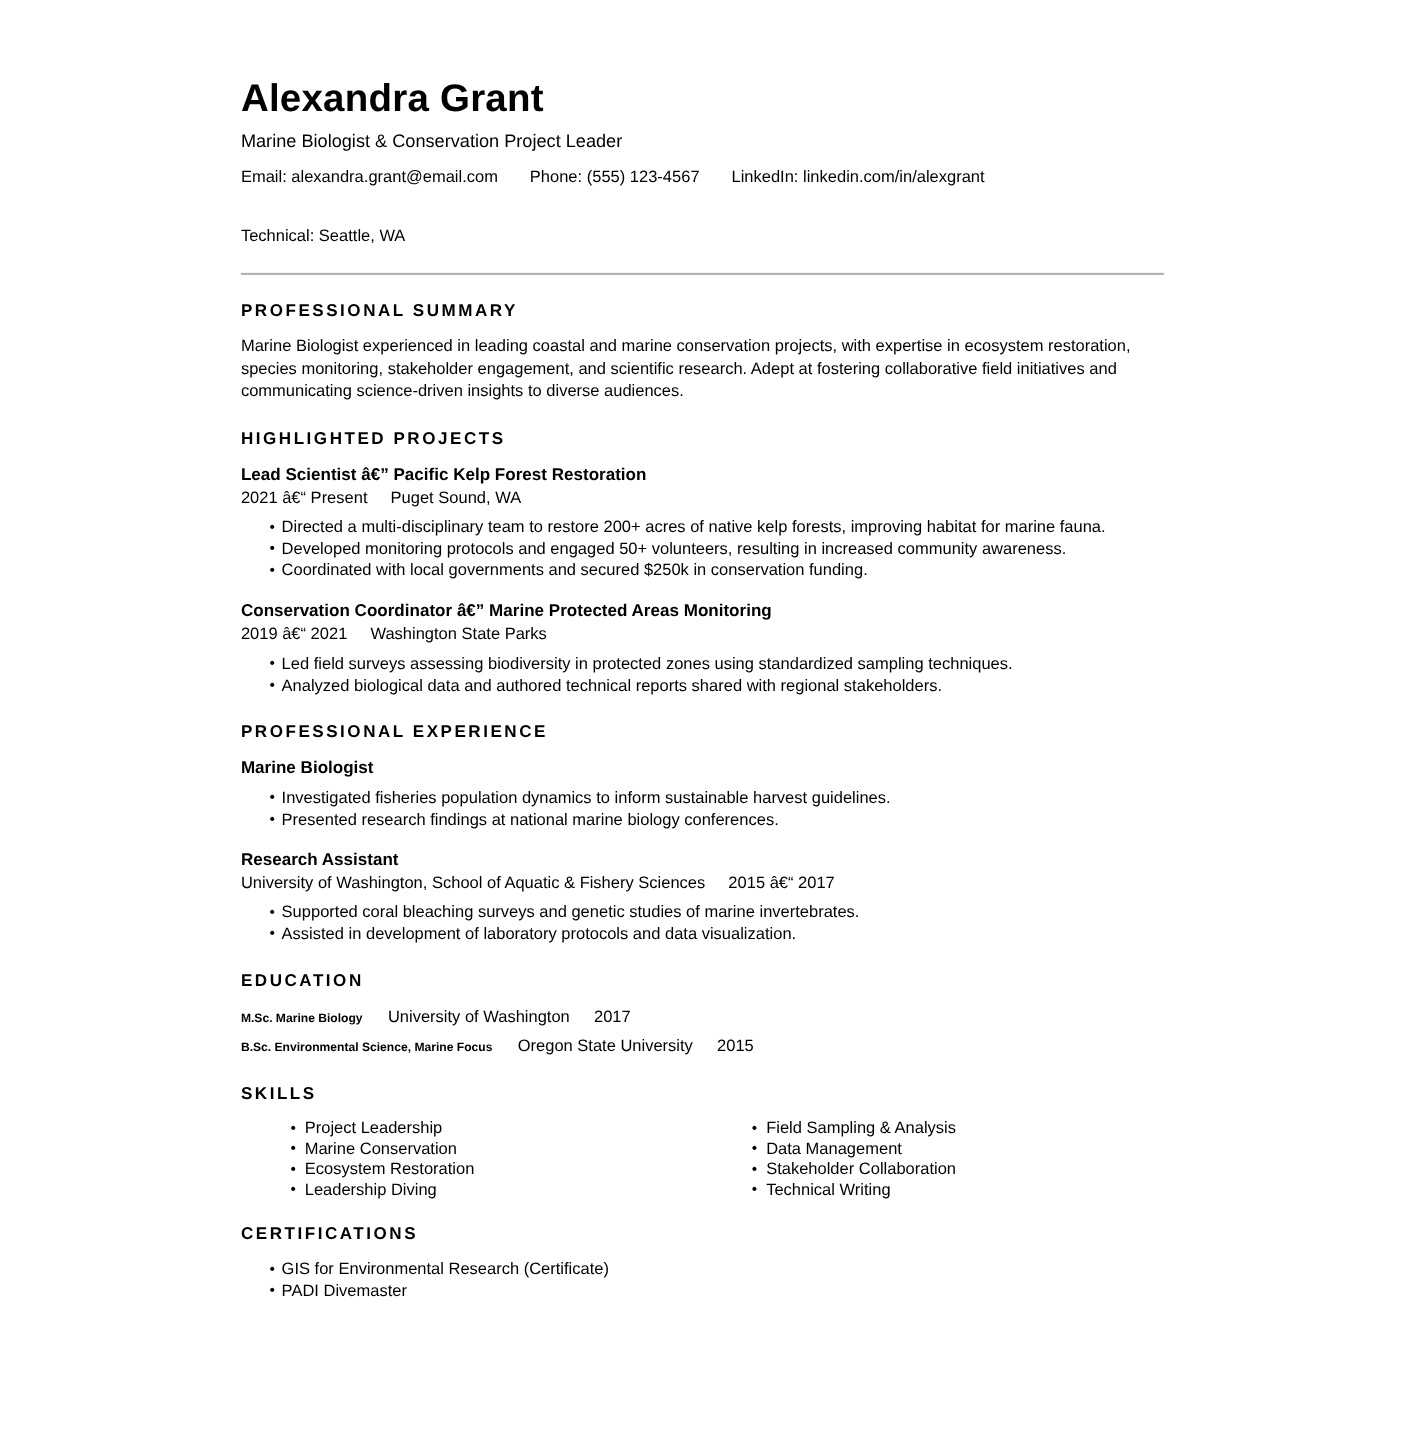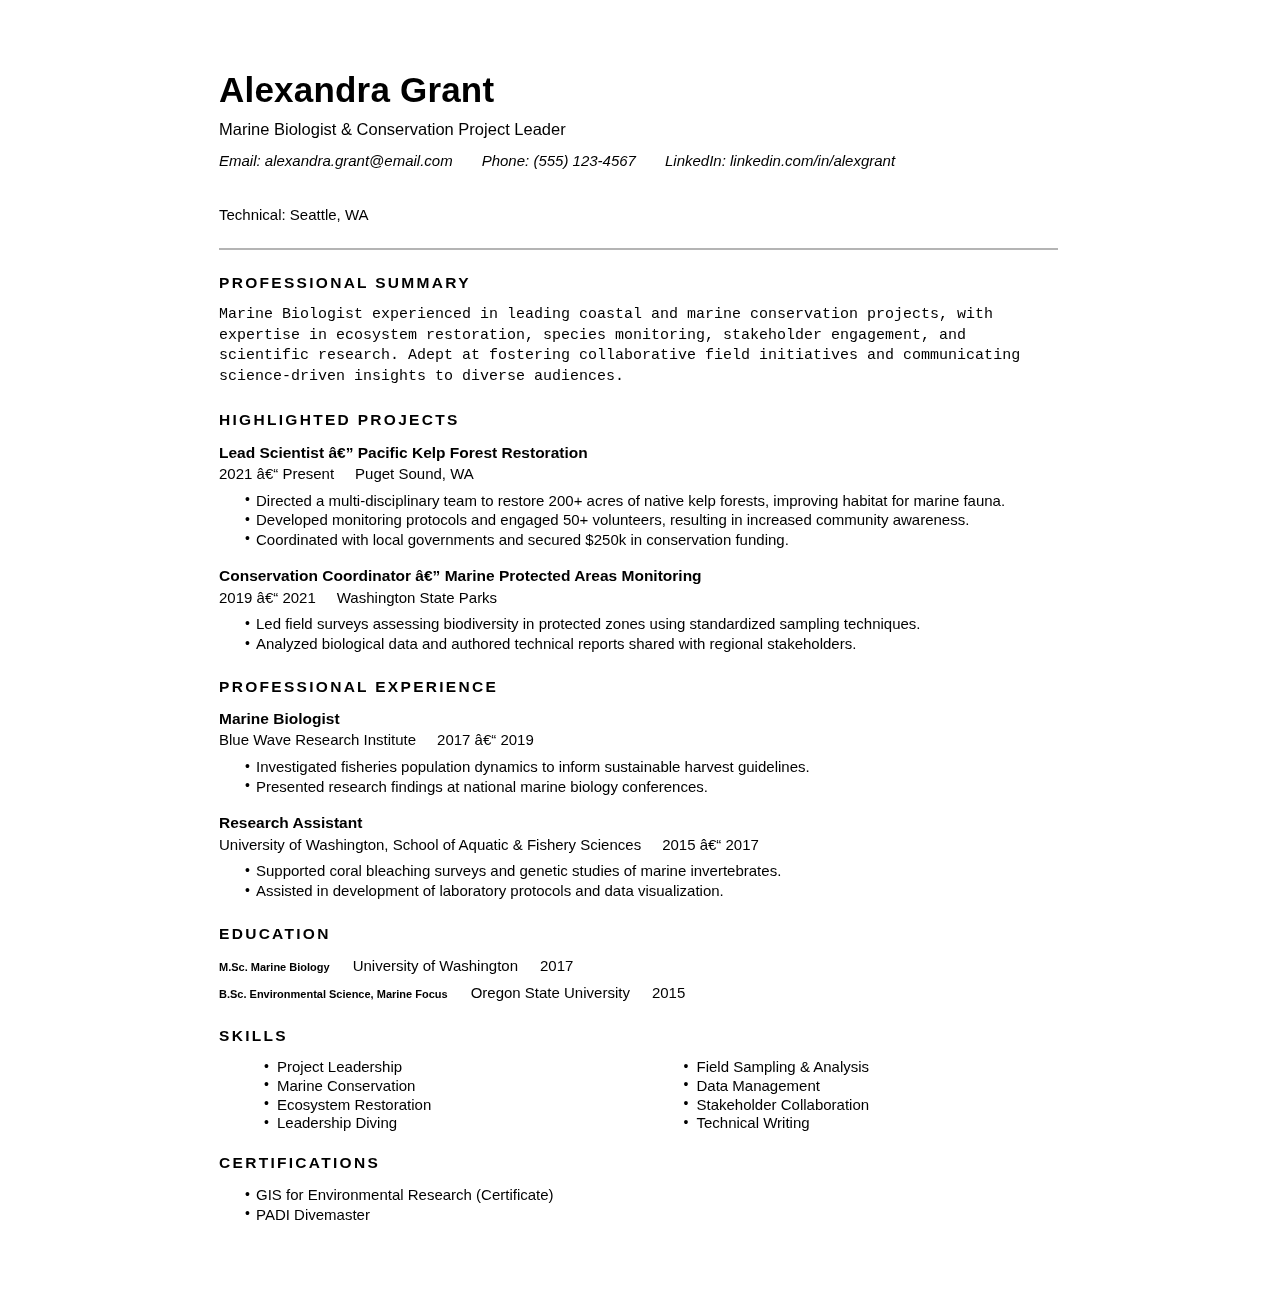--- a/index.html
+++ b/index.html
@@ -39,21 +39,20 @@
   .tagline {
     font-size: 16.5px;
     line-height: 1.25;
     margin: 0 0 11px 0;
   }
   .contact-line {
     font-size: 15px;
     line-height: 1.3;
     margin: 0;
     white-space: pre;
-    font-style: italic;
   }
   .contact-gap {
     display: inline-block;
     width: 29px;
   }
   .location-line {
     font-size: 15px;
     line-height: 1.3;
     margin: 35px 0 0 0;
   }
@@ -75,21 +74,20 @@
     letter-spacing: 2.3px;
     text-transform: uppercase;
     margin: 0 0 13px 0;
     line-height: 1.2;
   }
   .para {
     font-size: 15px;
     line-height: 1.36;
     margin: 0;
     max-width: 845px;
-    font-family: Liberation Mono, monospace;
   }
 
   
   .entry { margin-top: 17px; }
   .entry:first-of-type { margin-top: 0; }
   .entry-title {
     font-size: 15.5px;
     font-weight: bold;
     line-height: 1.3;
     margin: 0 0 1px 0;
@@ -227,21 +225,20 @@
           <li>Analyzed biological data and authored technical reports shared with regional stakeholders.</li>
         </ul>
       </div>
     </section>
 
     <section class="section">
       <h2 class="section-title">PROFESSIONAL EXPERIENCE</h2>
 
       <div class="entry">
         <p class="entry-title">Marine Biologist</p>
-        <p class="entry-meta"><span>Blue Wave Research Institute</span><span class="meta-gap"></span><span>2017 â€“ 2019</span></p>
         <ul class="bullets">
           <li>Investigated fisheries population dynamics to inform sustainable harvest guidelines.</li>
           <li>Presented research findings at national marine biology conferences.</li>
         </ul>
       </div>
 
       <div class="entry">
         <p class="entry-title">Research Assistant</p>
         <p class="entry-meta"><span>University of Washington, School of Aquatic &amp; Fishery Sciences</span><span class="meta-gap"></span><span>2015 â€“ 2017</span></p>
         <ul class="bullets">

